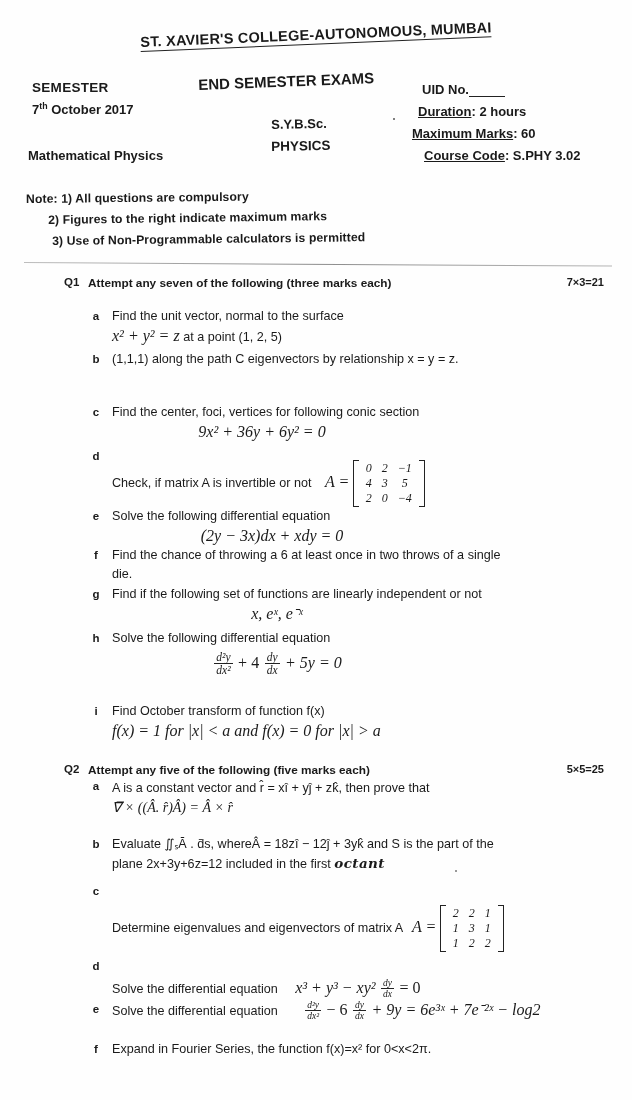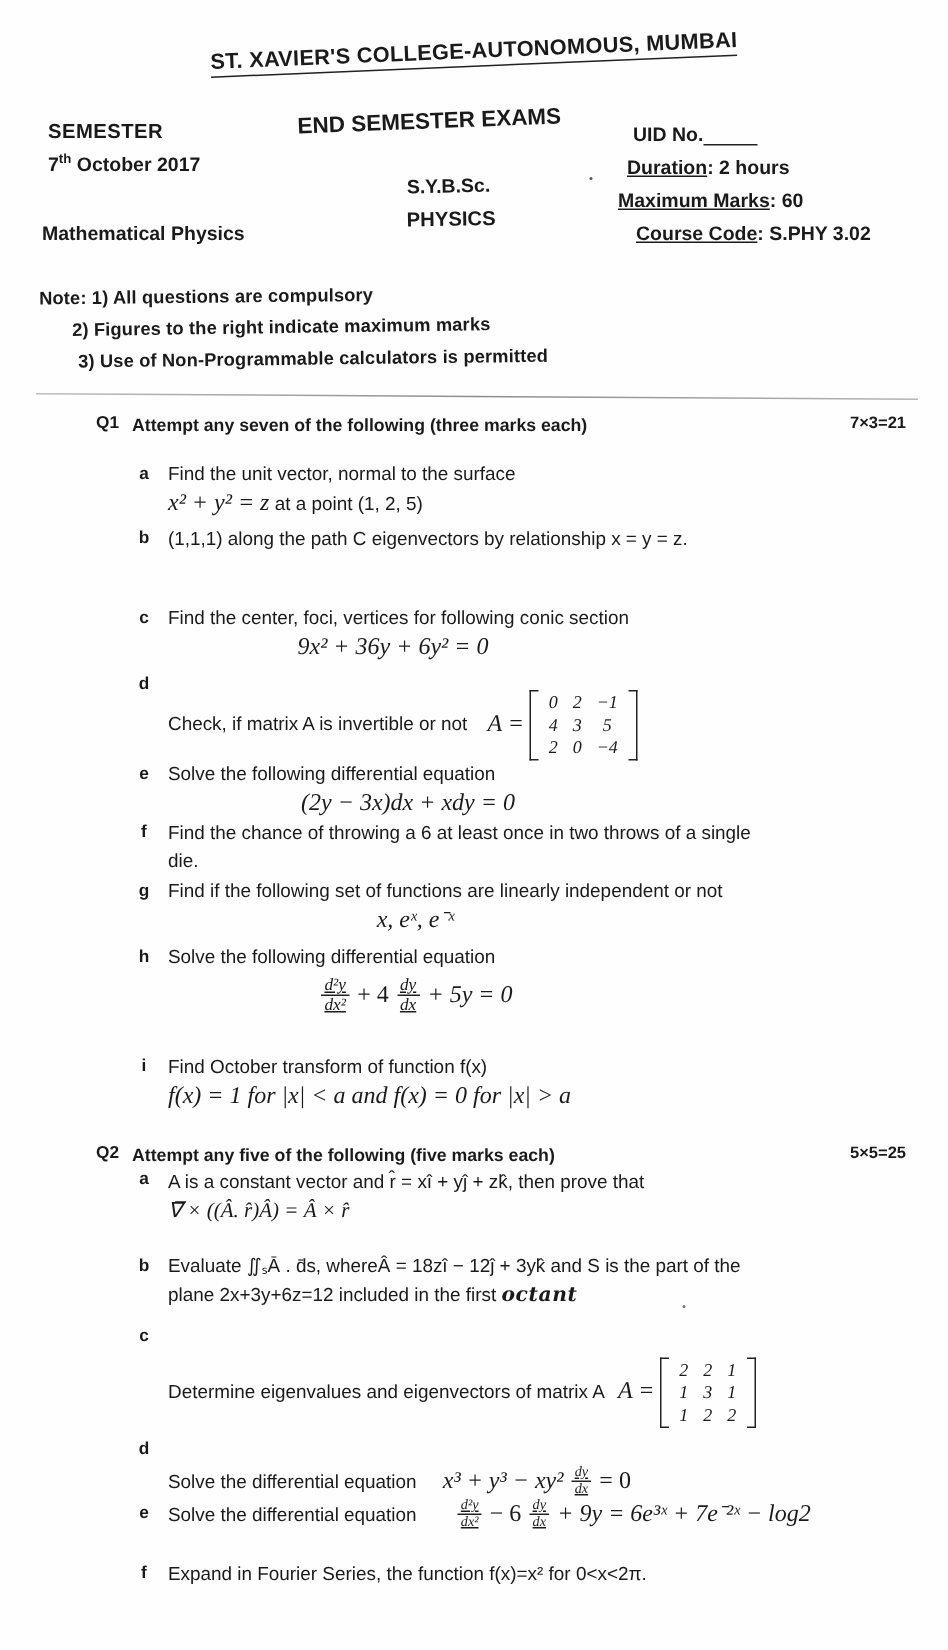--- a/index.html
+++ b/index.html
@@ -148,21 +148,20 @@
   
   .frac {
     display: inline-block;
     vertical-align: middle;
     text-align: center;
     font-size: 11.5px;
     line-height: 1.08;
     margin: 0 2px;
     position: relative;
     top: -1px;
-    text-decoration: underline;
   }
   .frac .num { display: block; border-bottom: 1px solid #222; padding: 0 2px; }
   .frac .den { display: block; padding: 0 2px; }
   .frac.sm { font-size: 9.5px; }
 
   
   .matrix {
     display: inline-block;
     vertical-align: middle;
     position: relative;

